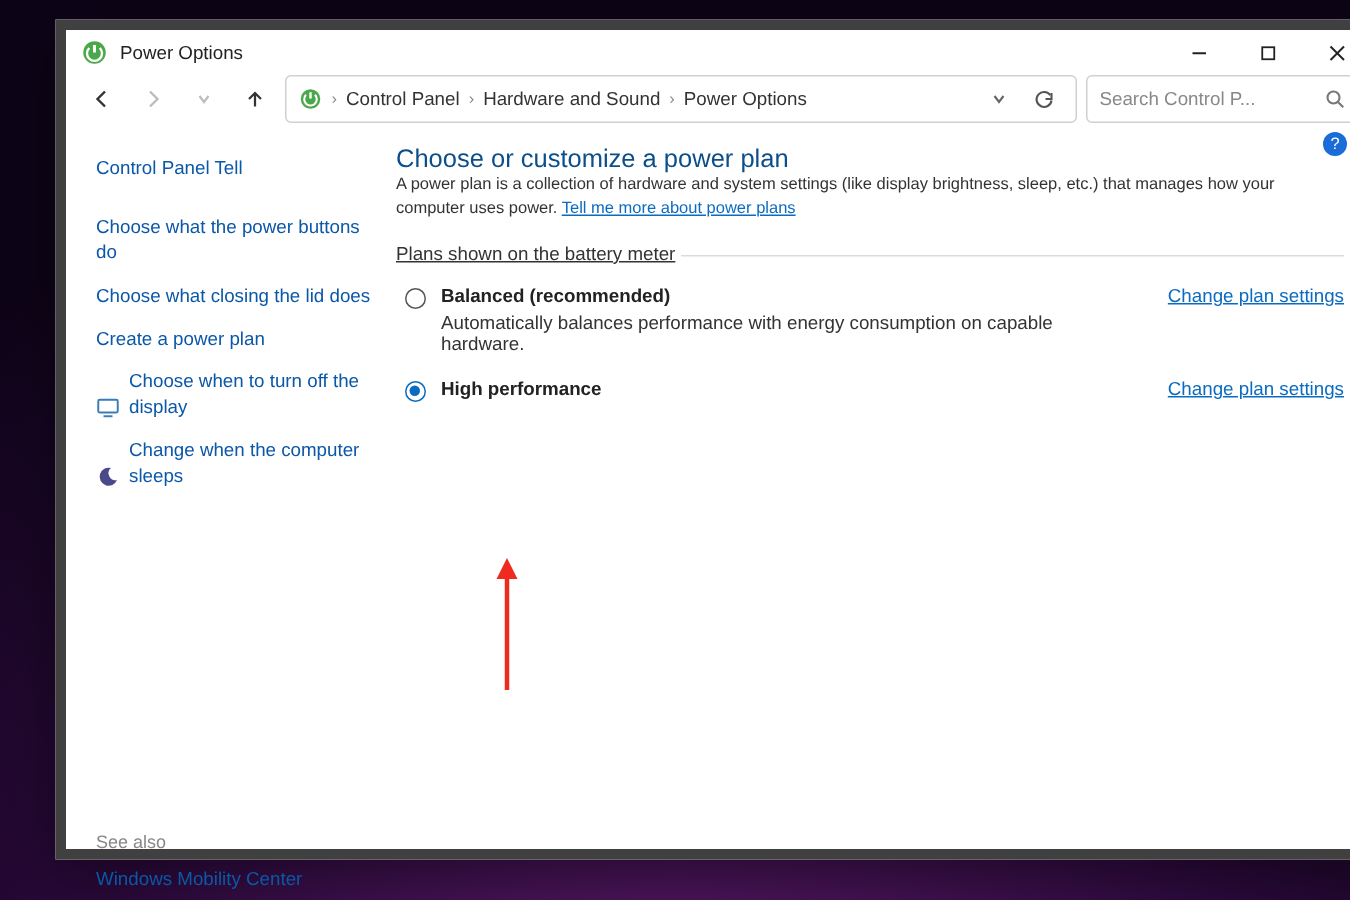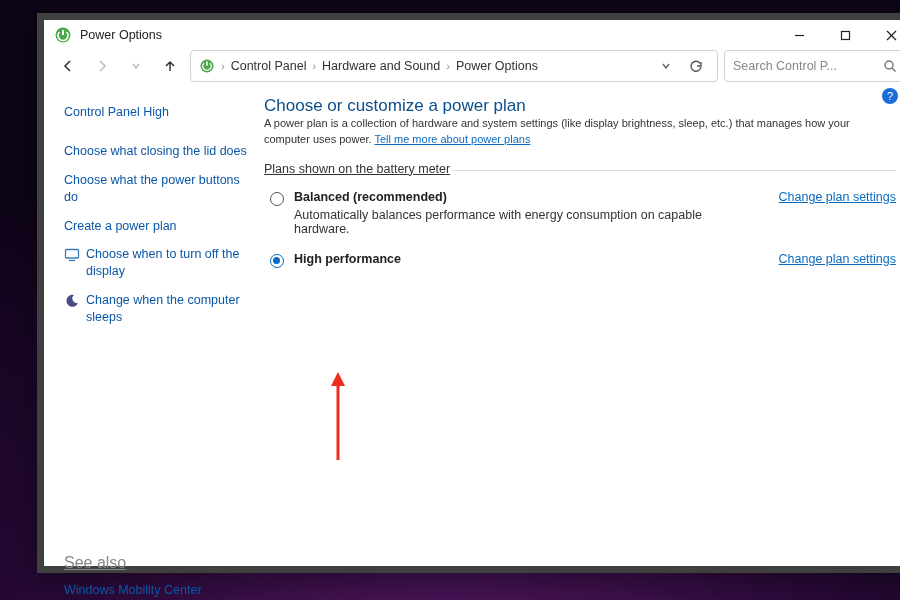--- a/index.html
+++ b/index.html
@@ -38,23 +38,23 @@
   }
   .search-box input { border:0; outline:0; font-size:12.5px; width:100%; color:#333;}
   .search-box input::placeholder { color:#888; }
   .content { flex:1; display:flex; position:relative; padding: 10px 14px 14px 14px; }
   .help-badge {
     position:absolute; right:18px; top:6px; width:16px; height:16px; border-radius:50%;
     background:#1a6dd8; color:#fff; font-size:11px; display:flex; align-items:center; justify-content:center;
   }
   .sidebar { width: 196px; padding: 6px 4px 0 6px; }
   .side-link { display:flex; gap:6px; font-size:12.5px; color:#0b57a8; padding: 6px 0; line-height:1.35; cursor:pointer;}
-  .side-link.with-icon { align-items:flex-start; }
+  .side-link.with-icon { align-items:flex-end; }
   .side-icon { width:16px; height:16px; flex-shrink:0; margin-top:1px;}
-  .see-also { margin-top: 222px; font-size:16px; color:#888; padding-bottom:4px;text-decoration:underline;}
+  .see-also { margin-top: 222px; font-size:12px; color:#888; padding-bottom:4px;}
   .main { flex:1; padding: 4px 6px 0 10px; }
   .heading { font-size:17px; color:#0b4e8a; }
   .desc { font-size:11px; color:#333; line-height:1.45; margin-bottom:14px;}
   .desc a { color:#0b6bc0; text-decoration:underline; }
   .fieldset-label { font-size:12.5px; color:#333; position:relative; margin-bottom:10px;text-decoration:underline;}
   .fieldset-label::after {
     content:""; position:absolute; left: 190px; right:0; top:55%; border-top:1px solid #dcdcdc;
   }
   .plan-row { display:flex; align-items:flex-start; gap:10px; padding: 4px 0 12px 6px;}
   .plan-left { display:flex; gap:10px; flex:1; }
@@ -163,24 +163,24 @@
             <line x1="9" y1="9" x2="12.5" y2="12.5" stroke="#777" stroke-width="1.4"></line>
           </svg>
       </span>
     </div>
   </div>
 
   <div class="content">
     <div class="help-badge">?</div>
 
     <div class="sidebar">
-      <div class="side-link">Control Panel High</div>
+      <div class="side-link">Control Panel Tell</div>
       <div style="height:10px"></div>
+      <div class="side-link">Choose what the power buttons do</div>
       <div class="side-link">Choose what closing the lid does</div>
-      <div class="side-link">Choose what the power buttons do</div>
       <div class="side-link">Create a power plan</div>
       <div class="side-link with-icon">
         <span class="side-icon">
           <svg viewBox="0 0 16 16">
               <rect x="1.5" y="2.5" width="13" height="8.5" rx="1" fill="none" stroke="#3a7cb8" stroke-width="1.3"></rect>
               <line x1="5" y1="13.5" x2="11" y2="13.5" stroke="#3a7cb8" stroke-width="1.3"></line>
             </svg>
         </span>
         <span>Choose when to turn off the display</span>
       </div>

